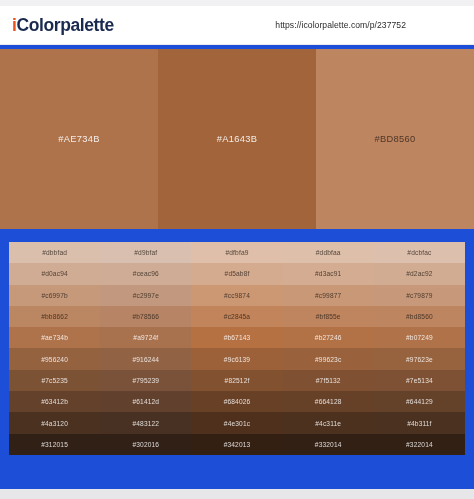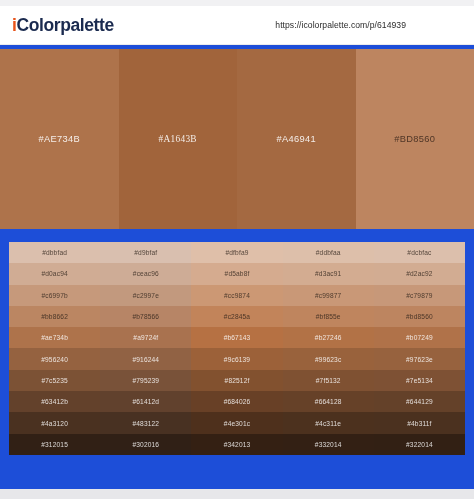--- a/index.html
+++ b/index.html
@@ -123,32 +123,29 @@
 <body>
 
 <div class="page">
 
   <div class="top-strip"></div>
 
   <div class="header">
     <div class="logo">
       <span class="logo-i">i</span><span class="logo-rest">Colorpalette</span>
     </div>
-    <div class="url">https://icolorpalette.com/p/614939</div>
+    <div class="url">https://icolorpalette.com/p/237752</div>
   </div>
 
   <div class="swatch-row">
       <div class="swatch" style="background: rgb(174, 115, 75);">
         <span class="swatch-label">#AE734B</span>
       </div>
-      <div class="swatch" style="background: rgb(161, 100, 59); font-family: Liberation Serif, serif;">
+      <div class="swatch" style="background: rgb(161, 100, 59);">
         <span class="swatch-label">#A1643B</span>
-      </div>
-      <div class="swatch" style="background: rgb(164, 105, 65);">
-        <span class="swatch-label">#A46941</span>
       </div>
       <div class="swatch dark-text" style="background: rgb(189, 133, 96);">
         <span class="swatch-label">#BD8560</span>
       </div>
     </div>
 
   <div class="table-wrap">
       <div class="shade-row">
         <div class="shade-cell" style="background: rgb(219, 191, 173);">
           <span class="shade-label">#dbbfad</span>

